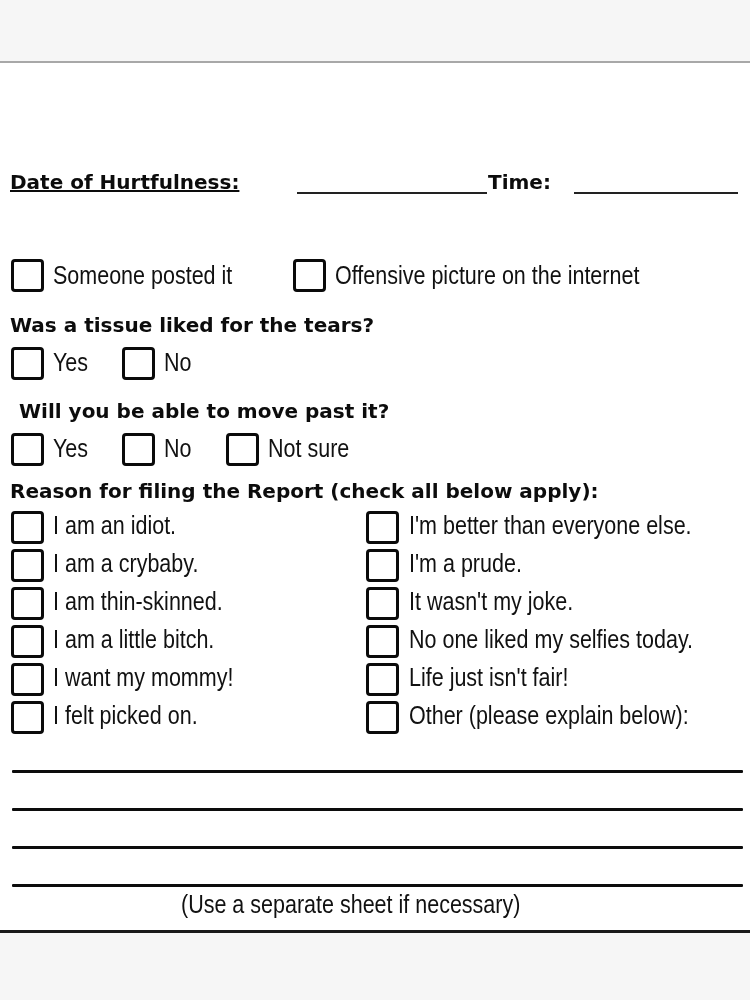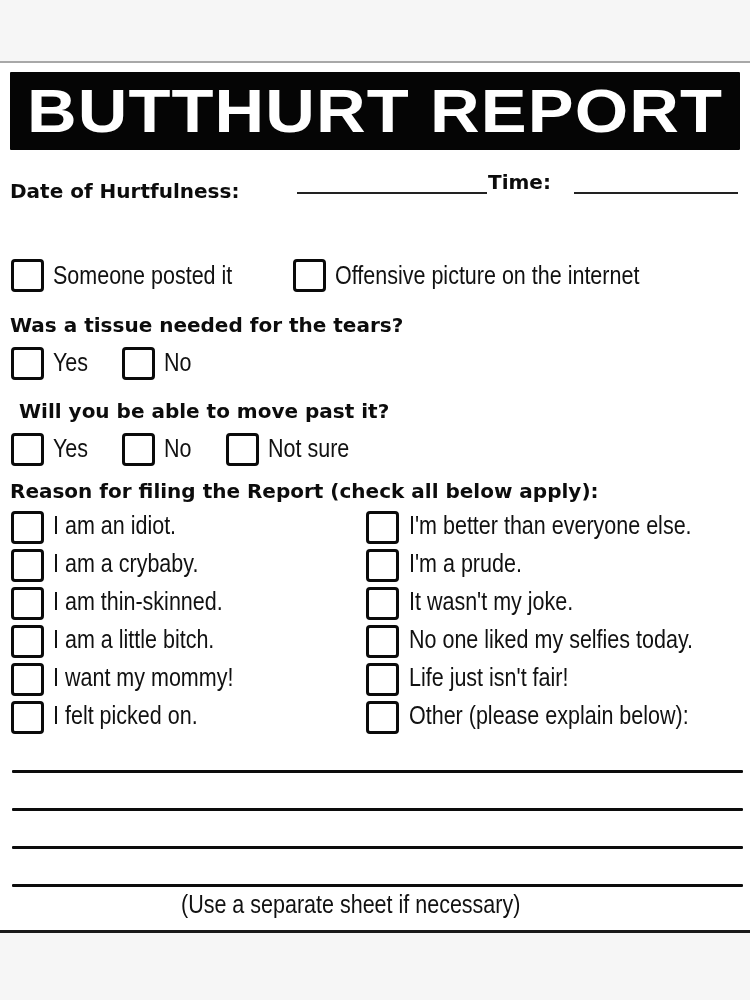--- a/index.html
+++ b/index.html
@@ -102,35 +102,32 @@
     white-space: nowrap;
     transform-origin: left center;
     transform: scaleX(0.86);
   }
 </style>
 </head>
 <body>
 
 <div class="sheet">
 
-  <div class="title-bar">
-    <div class="title-text" id="title-text" style="transform: scaleX(1.10828);">BUTTHURT REPORT</div>
-  </div>
 
-  <div class="heading" style="left:10px; top:116px;">Date of Hurtfulness:</div>
+  <div class="heading" style="left:10px; top:107px;text-decoration:underline;">Date of Hurtfulness:</div>
   <div class="underline" style="left:297px; top:129px; width:190px;"></div>
   <div class="heading" style="left:488px; top:107px;">Time:</div>
   <div class="underline" style="left:574px; top:129px; width:164px;"></div>
 
   <div class="cb" style="left:11px; top:196px;"></div>
   <div class="opt" style="left:53px; top:197px;">Someone posted it</div>
   <div class="cb" style="left:293px; top:196px;"></div>
   <div class="opt" style="left:335px; top:197px;">Offensive picture on the internet</div>
 
-  <div class="heading" style="left:10px; top:250px;">Was a tissue needed for the tears?</div>
+  <div class="heading" style="left:10px; top:250px;">Was a tissue liked for the tears?</div>
   <div class="cb" style="left:11px; top:284px;"></div>
   <div class="opt" style="left:53px; top:284px;">Yes</div>
   <div class="cb" style="left:122px; top:284px;"></div>
   <div class="opt" style="left:164px; top:284px;">No</div>
 
   <div class="heading" style="left:19px; top:336px;">Will you be able to move past it?</div>
   <div class="cb" style="left:11px; top:370px;"></div>
   <div class="opt" style="left:53px; top:370px;">Yes</div>
   <div class="cb" style="left:122px; top:370px;"></div>
   <div class="opt" style="left:164px; top:370px;">No</div>

